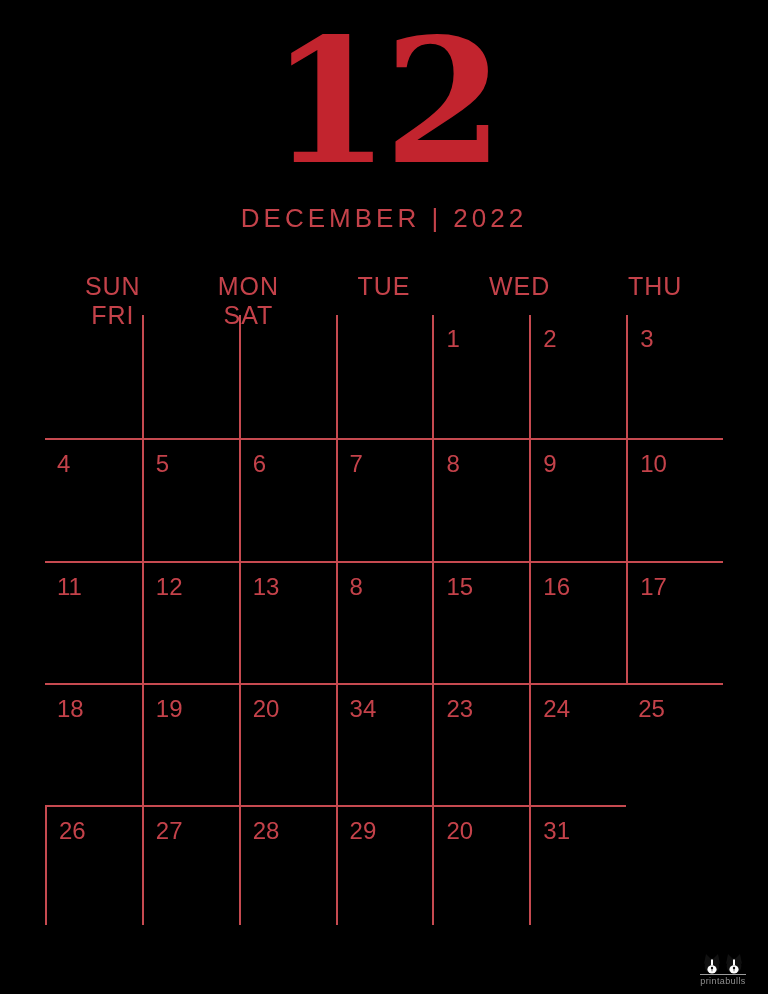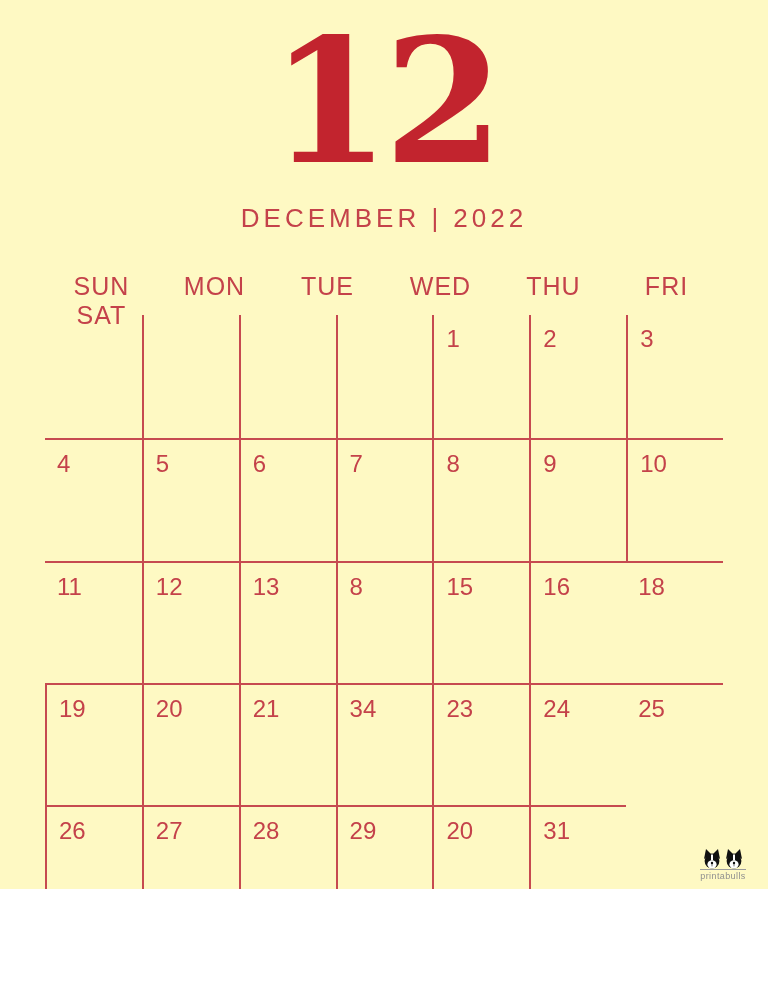--- a/index.html
+++ b/index.html
@@ -1,21 +1,21 @@
 <!DOCTYPE html>
 <html style="--accent: #c2242e; --text-red: #c4424a; --line: #c64a50;"><head>
 <meta charset="utf-8">
 <style>
   * { margin: 0; padding: 0; box-sizing: border-box; }
   html, body { background: #ffffff; }
   .page {
     position: relative;
     width: 768px;
-    height: 889px;
-    background: #fef9c3;
+    height: 994px;
+    background: #000000;
     overflow: hidden;
     font-family: "Liberation Sans", sans-serif;
   }
 
   
   .month-number {
     position: absolute;
     top: 16px;
     left: 0;
     width: 100%;
@@ -41,21 +41,21 @@
   }
 
   
   .dow-row {
     position: absolute;
     top: 272px;
     left: 45px;
     width: 678px;
     height: 32px;
     display: grid;
-    grid-template-columns: repeat(6, 1fr);
+    grid-template-columns: repeat(5, 1fr);
   }
   .dow-cell {
     display: flex;
     align-items: center;
     justify-content: center;
     font-size: 25px;
     font-weight: 400;
     letter-spacing: 1px;
     color: var(--text-red, #c4424a);
   }
@@ -137,24 +137,24 @@
       <div class="day-cell bl bt">7</div>
       <div class="day-cell bl bt">8</div>
       <div class="day-cell bl bt">9</div>
       <div class="day-cell bl bt">10</div>
       <div class="day-cell bt">11</div>
       <div class="day-cell bl bt">12</div>
       <div class="day-cell bl bt">13</div>
       <div class="day-cell bl bt">8</div>
       <div class="day-cell bl bt">15</div>
       <div class="day-cell bl bt">16</div>
+      <div class="day-cell bl bt">17</div>
       <div class="day-cell bt">18</div>
       <div class="day-cell bl bt">19</div>
       <div class="day-cell bl bt">20</div>
-      <div class="day-cell bl bt">21</div>
       <div class="day-cell bl bt">34</div>
       <div class="day-cell bl bt">23</div>
       <div class="day-cell bl bt">24</div>
       <div class="day-cell bt">25</div>
       <div class="day-cell bl bt">26</div>
       <div class="day-cell bl bt">27</div>
       <div class="day-cell bl bt">28</div>
       <div class="day-cell bl bt">29</div>
       <div class="day-cell bl bt">20</div>
       <div class="day-cell bl bt">31</div>

